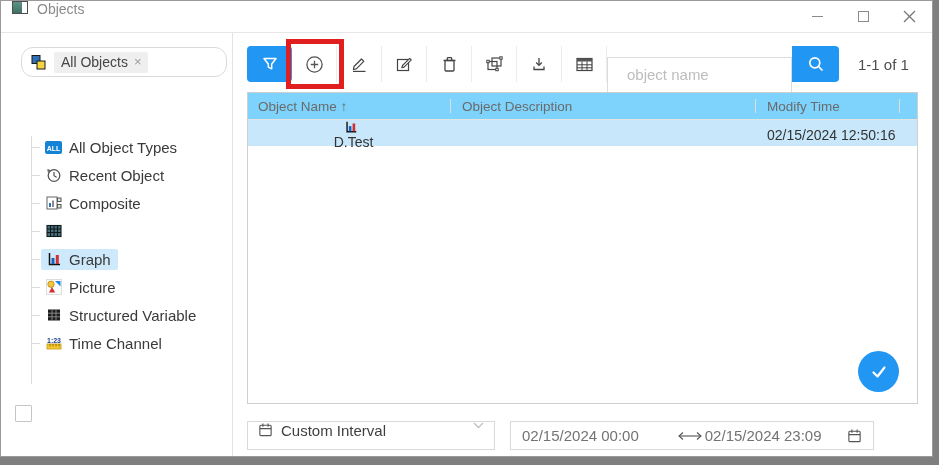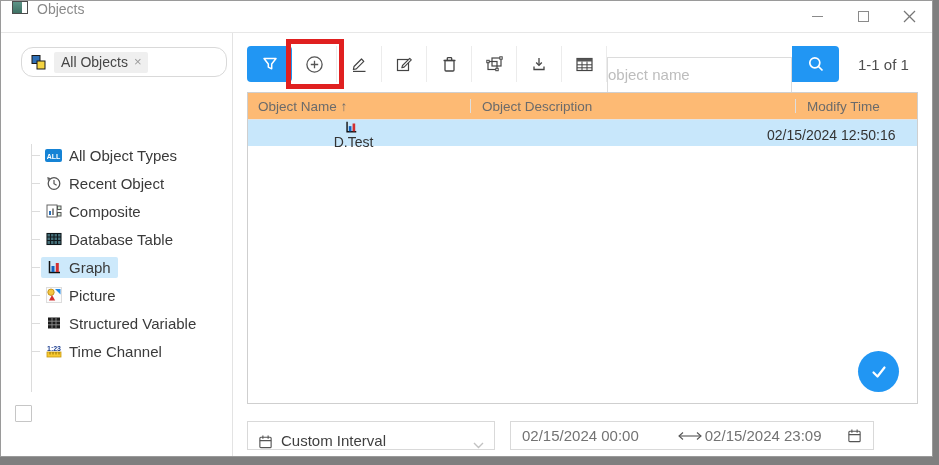--- a/index.html
+++ b/index.html
@@ -27,67 +27,67 @@
   .main { flex:1; position:relative; }
 
   
   .filter-box { position:absolute; left:20px; top:14px; width:206px; height:30px;
                 border:1px solid #d9d9d9; border-radius:12px; display:flex; align-items:center;
                 padding-left:8px; }
   .chip { margin-left:7px; background:#efefef; border-radius:2px; padding:2px 6px 3px 7px;
           font-size:14px; color:#454545; display:flex; align-items:center; }
   .chip-x { margin-left:6px; color:#9a9a9a; font-size:13px; cursor:pointer; }
 
-  .tree { position:absolute; left:0; top:108px; width:100%; list-style:none;text-align:center; }
+  .tree { position:absolute; left:0; top:100px; width:100%; list-style:none;text-align:center; }
   .tree-vline { position:absolute; left:30px; top:3px; width:1px; height:248px; background:#dcdcdc; }
   .tree li { height:28px; display:flex; align-items:center; position:relative; padding-left:40px; }
   .tree li .stub { position:absolute; left:30px; top:14px; width:9px; height:1px; background:#dcdcdc; }
   .node { display:flex; align-items:center; padding:2px 7px 2px 4px; border-radius:2px; cursor:default; }
   .node.sel { background:#cde9fb; }
   .node .ticon { width:17px; height:16px; display:flex; align-items:center; justify-content:center; }
   .node .tlabel { margin-left:7px; font-size:15px; color:#3a3a3a; white-space:nowrap; }
 
   .editable { position:absolute; left:14px; top:372px; display:flex; align-items:center; cursor:default; }
   .cbox { width:17px; height:17px; border:1px solid #c6c6c6; background:#fff; border-radius:1px; }
   .editable span.lbl { margin-left:9px; font-size:15px; color:#4a4a4a; }
 
   
   .toolbar { position:absolute; left:14px; top:13px; height:36px; display:flex; align-items:center; }
   .tb-btn { width:45px; height:36px; display:flex; align-items:center; justify-content:center;
             background:#fff; border-right:1px solid #ececec; cursor:pointer; }
   .tb-btn.blue { background:#2196f3; border:none; border-radius:4px; }
   .red-box { position:absolute; left:39px; top:-7px; width:58px; height:50px;
              border:5px solid #e02020; pointer-events:none; }
-  .search-input { width:185px; height:36px; border:1px solid #dcdcdc; padding:0 0;
+  .search-input { width:185px; height:36px; border:1px solid #dcdcdc; padding:0 19px;
                   font-size:15px; color:#a21caf; outline:none; font-family:"Liberation Sans",sans-serif;margin-top:21px; }
   .search-input::placeholder { color:#bdbdbd; }
   .search-btn { width:47px; height:36px; background:#2196f3; border:none; border-radius:0 4px 4px 0;
                 display:flex; align-items:center; justify-content:center; cursor:pointer; }
   .count { margin-left:19px; font-size:15px; color:#4e4e4e; white-space:nowrap; }
 
   
   .panel { position:absolute; left:14px; top:59px; width:671px; height:312px;
            border:1px solid #cfcfcf; background:#fff; }
   .thead { display:grid; grid-template-columns:202px 305px 144px 1fr; height:27px;
-           background:#fdba74; border-bottom:1px solid #e3e3e3;gap:20px; }
+           background:#7dd3fc; border-bottom:1px solid #e3e3e3; }
   .th { display:flex; align-items:center; font-size:13.5px; color:#6b6b6b;
         padding-left:12px; position:relative; cursor:pointer; }
   .th:first-child { padding-left:10px; }
   .th + .th::before { content:""; position:absolute; left:0; top:6px; bottom:6px; width:1px; background:#dedede; }
   .trow { display:grid; grid-template-columns:202px 305px 144px 1fr; height:26px;
           background:#c8e7fb; cursor:pointer; }
   .td { display:flex; align-items:center; font-size:14px; color:#333; padding-left:12px; white-space:nowrap; }
   .td:first-child { padding-left:9px;flex-direction:column; }
   .td .ricon { margin-right:6px; display:flex; }
   .fab { position:absolute; left:610px; top:258px; width:41px; height:41px; border-radius:50%;
          background:#2196f3; display:flex; align-items:center; justify-content:center; cursor:pointer; }
 
   
   .fsel { position:absolute; left:14px; top:388px; width:248px; height:29px; border:1px solid #d9d9d9;
-          display:flex; align-items:flex-end; padding:0 10px; cursor:pointer; background:#fff; }
+          display:flex; align-items:flex-start; padding:0 10px; cursor:pointer; background:#fff; }
   .fsel .flabel { margin-left:8px; font-size:15px; color:#3f3f3f; }
   .fsel .chev { margin-left:auto; display:flex; }
   .frange { position:absolute; left:277px; top:388px; width:364px; height:29px; border:1px solid #d9d9d9;
             display:flex; align-items:center; padding:0 11px; cursor:pointer; background:#fff; }
   .frange .dt { font-size:15px; color:#737373; white-space:nowrap; }
   .frange .arrow { margin-left:38px; margin-right:2px; display:flex; }
   .frange .cal { margin-left:auto; display:flex; }
 </style>
 </head>
 <body>
@@ -176,21 +176,20 @@
         <li>
             <span class="stub"></span>
           <span class="node">
               <span class="ticon">
             <svg width="16" height="16" viewBox="0 0 16 16">
                   <rect x="1" y="2.5" width="14" height="11" fill="#46707a"></rect>
                   <path d="M1 6h14M1 9.5h14M4.5 2.5v11M8 2.5v11M11.5 2.5v11" stroke="#10181c" stroke-width="1.1"></path>
                   <rect x="1" y="2.5" width="14" height="11" fill="none" stroke="#10181c" stroke-width="1.1"></rect>
                 </svg>
           </span>
-              <span class="tlabel">Database Table</span>
             </span>
           </li>
 
         <li>
             <span class="stub"></span>
           <span class="node sel">
               <span class="ticon">
             <svg width="16" height="16" viewBox="0 0 16 16">
                   <path d="M3.5 2v11.5H14" fill="none" stroke="#111" stroke-width="1.5"></path>
                   <rect x="5.5" y="7" width="3" height="6" fill="#1565c0"></rect>

